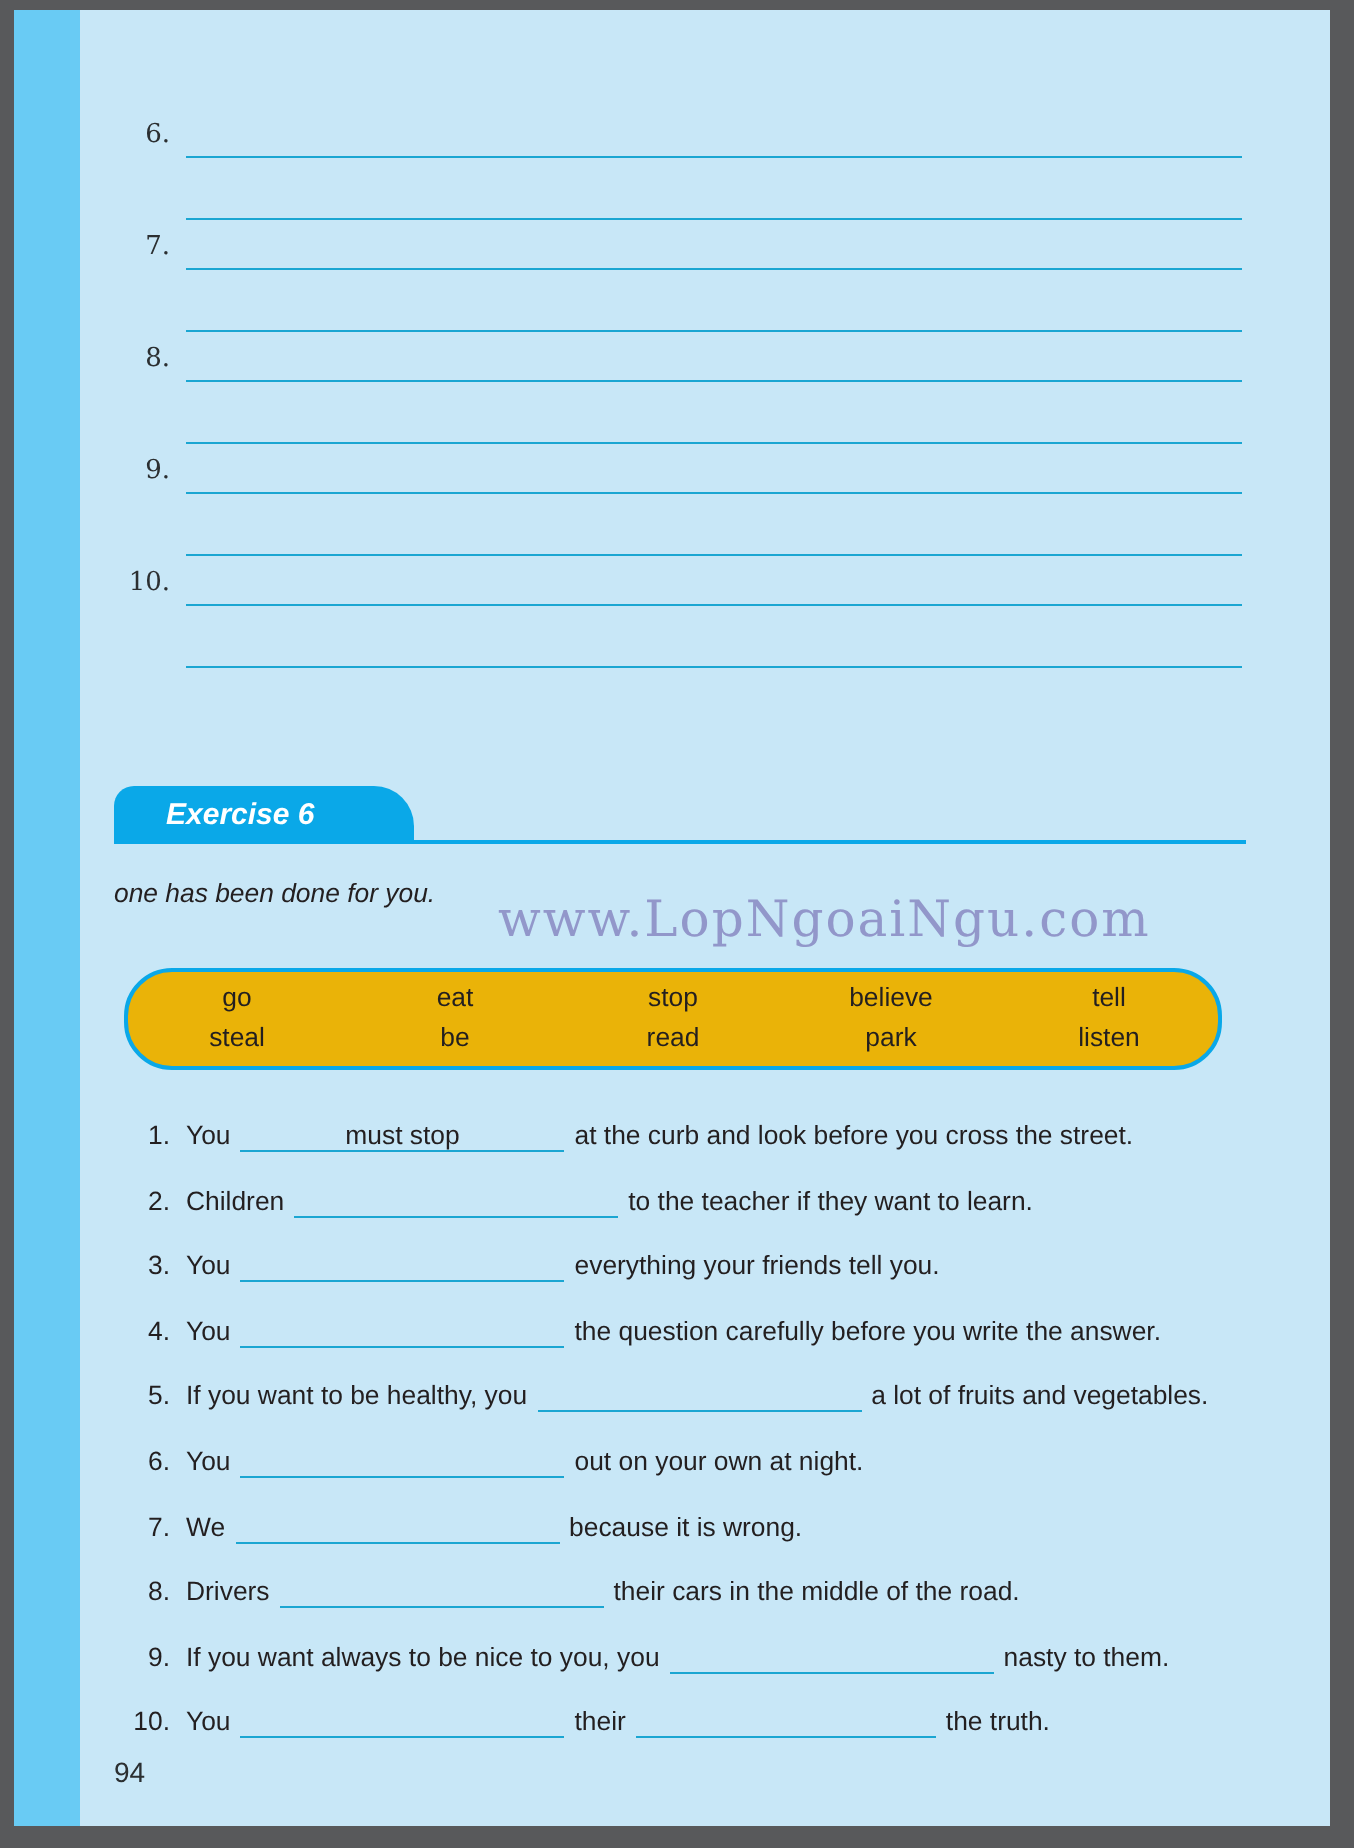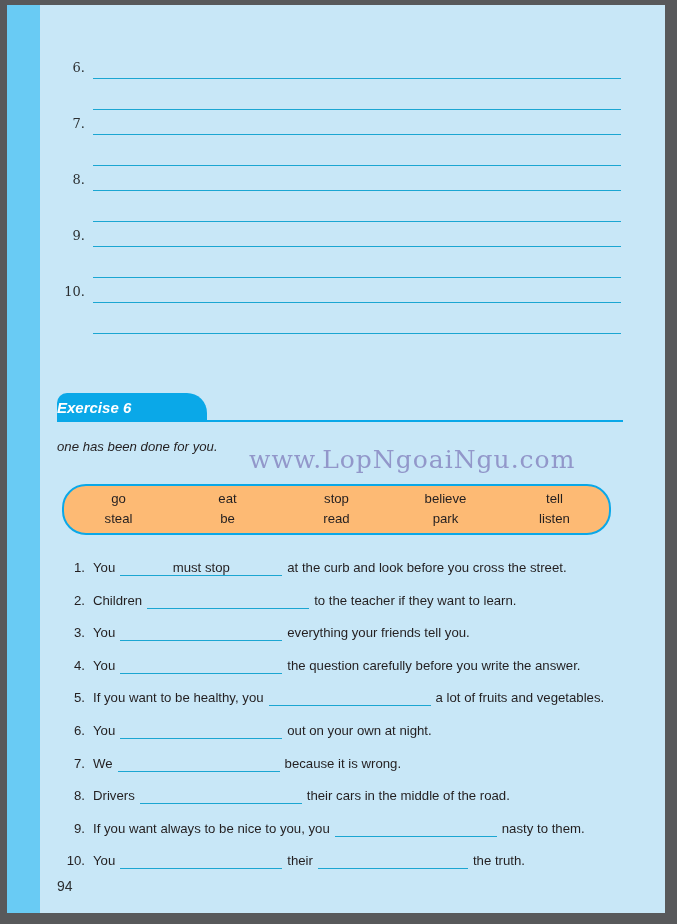--- a/index.html
+++ b/index.html
@@ -34,41 +34,41 @@
   
   .tab-row {
     position:absolute; left:0; top:388px; width:566px; height:27px;
     border-bottom:2px solid var(--accent,#0aa8e8);
   }
   .tab {
     position:absolute; left:0; bottom:-2px; width:150px; height:29px;
     background:var(--accent,#0aa8e8);
     border-radius:10px 20px 0 0;
     color:#ffffff; font-weight:bold; font-style:italic; font-size:15px;
-    line-height:29px; box-sizing:border-box;
+    line-height:29px; padding-left:26px; box-sizing:border-box;
   }
 
   
   #instructions {
     position:absolute; left:0; top:432px; width:576px;
     font-style:italic; font-size:13.2px; line-height:19.5px; color:#231f20;
   }
   #instructions .b { font-weight:bold; }
 
   
   #watermark {
     position:absolute; left:148px; top:440px;
     font-family:"DejaVu Serif", serif; font-size:25px; letter-spacing:1px;
     color:rgba(125,120,185,0.72); white-space:nowrap; pointer-events:none;margin-left:44px;
   }
 
   
   #wordbox {
     position:absolute; left:5px; top:479px; width:545px; height:44px;
-    background:#fdba74; border:2px solid var(--accent,#0aa8e8);
+    background:#eab308; border:2px solid var(--accent,#0aa8e8);
     border-radius:24px; padding-top:3px;
   }
   .wb-row { display:flex; height:20px; line-height:20px; font-size:13.2px; color:#231f20; }
   .wb-cell { flex:1; text-align:center; }
 
   
   #sentences { position:absolute; left:0; top:547px; width:576px; }
   .s-row {
     position:relative; height:32.6px; padding:8px 0 0 36px; box-sizing:border-box;
     font-size:13.2px; line-height:16px; color:#231f20; white-space:nowrap;

